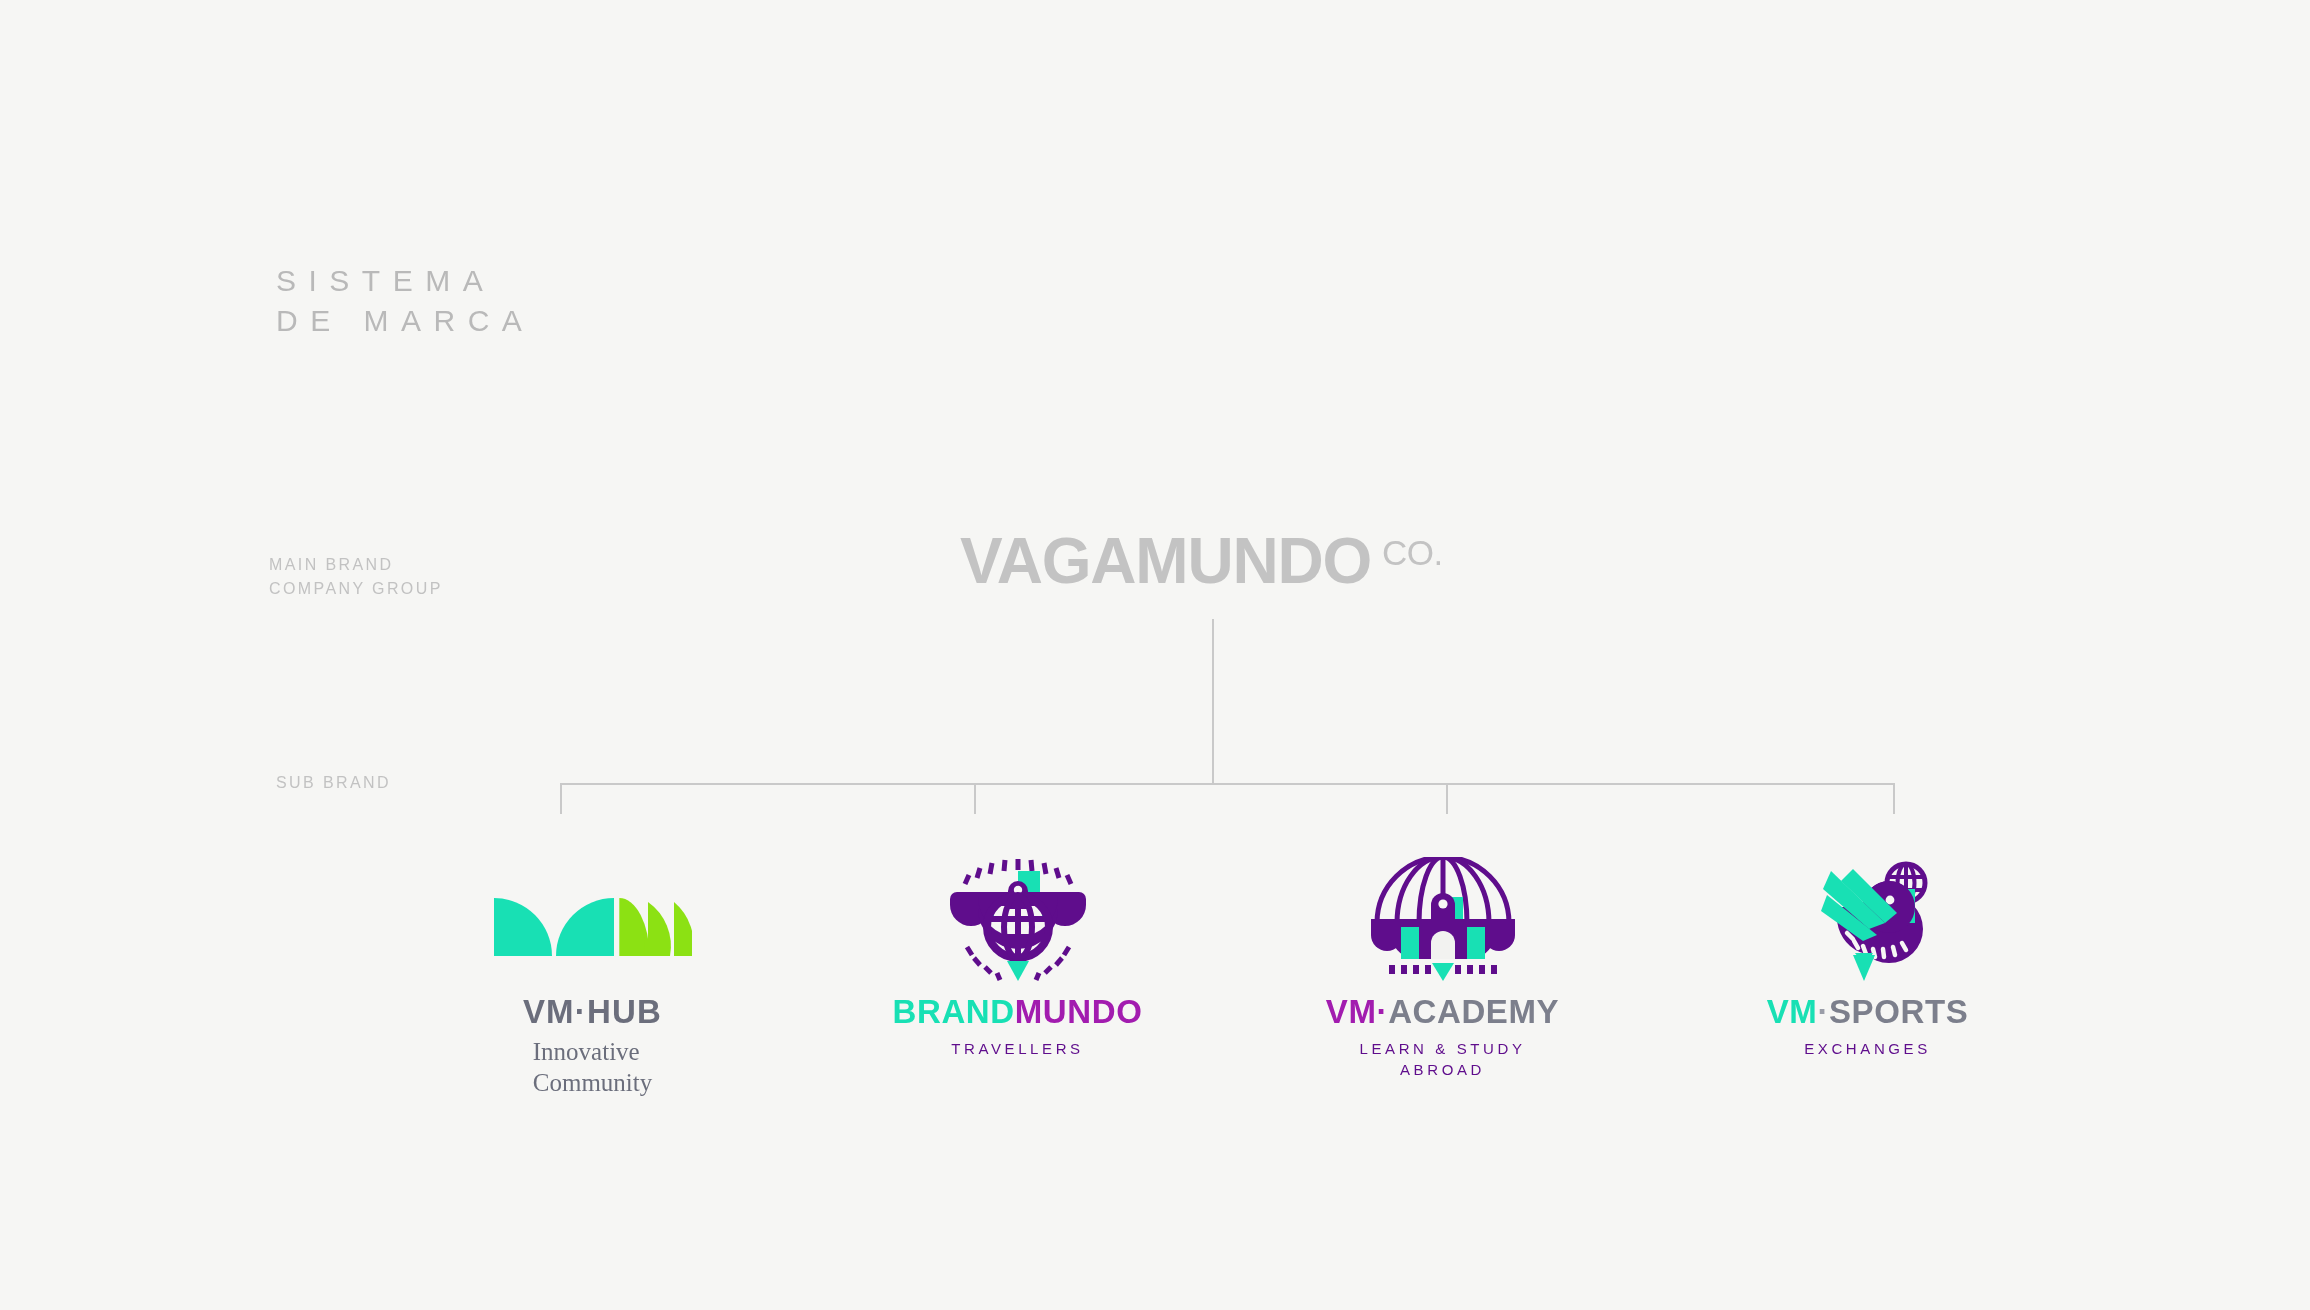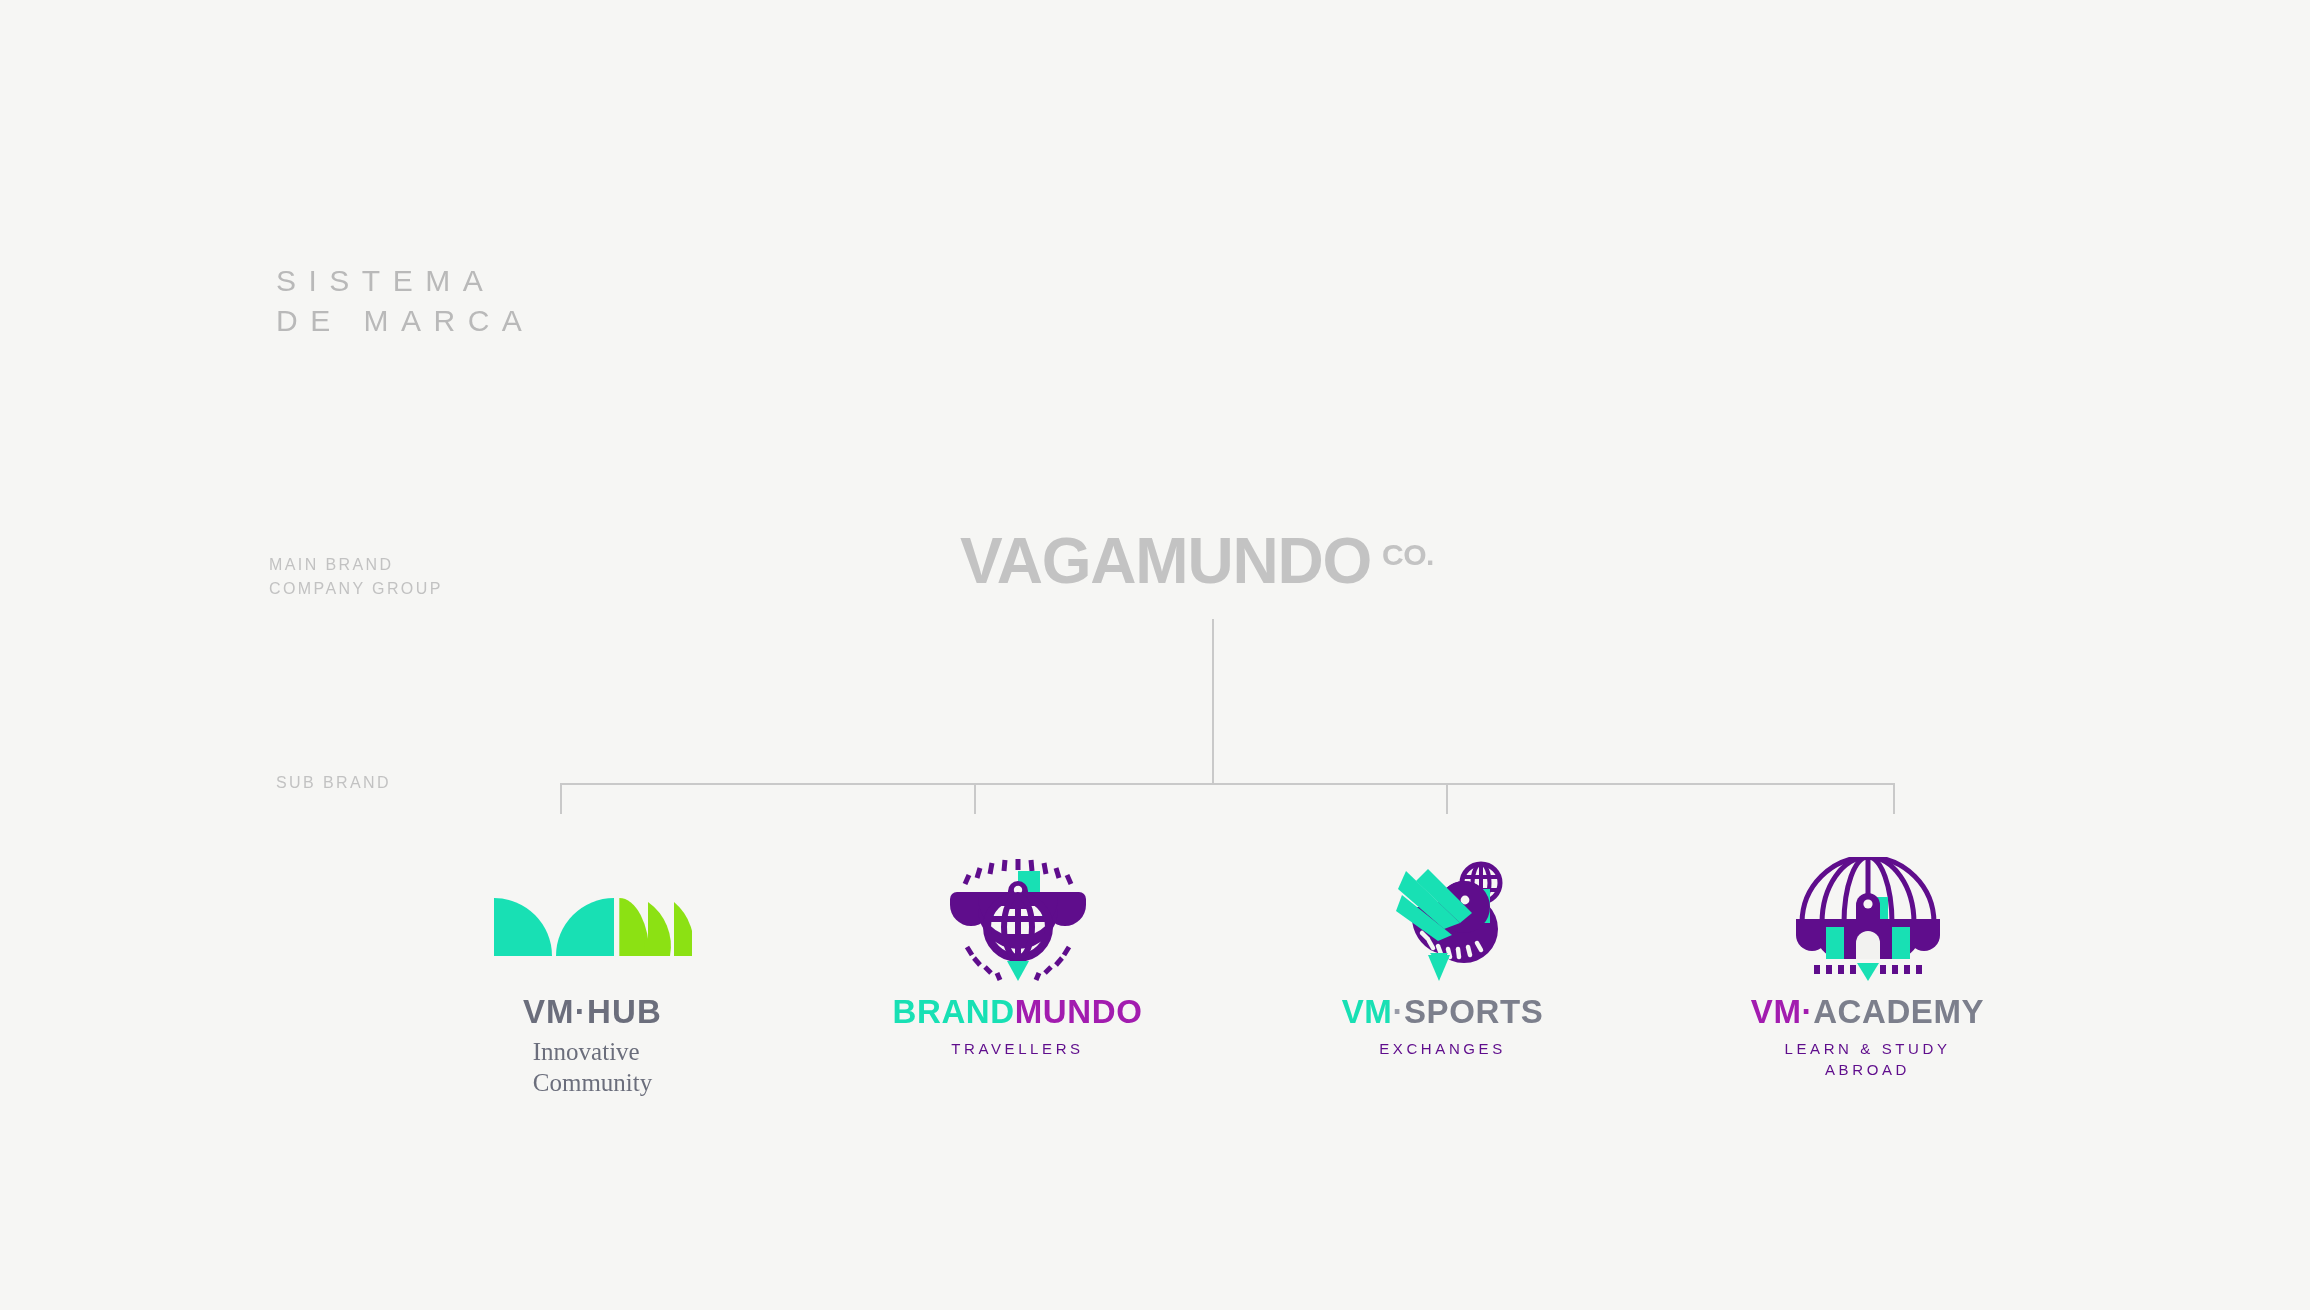--- a/index.html
+++ b/index.html
@@ -55,22 +55,22 @@
     align-items: baseline;
     color: #c3c3c3;
   }
   .main-brand .mb-name {
     font-size: 64px;
     font-weight: 700;
     letter-spacing: -1.2px;
     line-height: 1;
   }
   .main-brand .mb-suffix {
-    font-size: 30px;
-    font-weight: 700;
+    font-size: 35px;
+    font-weight: 400;
     letter-spacing: -0.6px;
     line-height: 1;
     margin-left: 11px;
     position: relative;
     top: -18px;
   }
 
   
   .connectors {
     position: absolute;
@@ -246,65 +246,20 @@
         </svg>
       </div>
       <div class="sb-wordmark">
         <span class="ink-teal">BRAND</span><span class="ink-purple">MUNDO</span>
       </div>
       <div class="sb-tagline tag-purple">TRAVELLERS</div>
     </div>
 
     <div class="subbrand">
       <div class="sb-mark">
-        <svg width="150" height="120" viewBox="0 0 150 120">
-
-          <circle cx="113" cy="22" r="19" fill="none" stroke="#5f0d8c" stroke-width="5"></circle>
-          <ellipse cx="113" cy="22" rx="8.5" ry="19" fill="none" stroke="#5f0d8c" stroke-width="4"></ellipse>
-          <line x1="113" y1="3" x2="113" y2="41" stroke="#5f0d8c" stroke-width="4"></line>
-          <line x1="95" y1="16" x2="131" y2="16" stroke="#5f0d8c" stroke-width="4"></line>
-          <line x1="95" y1="29" x2="131" y2="29" stroke="#5f0d8c" stroke-width="4"></line>
-
-          <path d="M96 34 A34 34 0 0 1 96 102 A34 34 0 0 1 62 68 A34 34 0 0 0 96 34 Z" fill="#5f0d8c"></path>
-          <circle cx="96" cy="46" r="26" fill="#5f0d8c"></circle>
-          <path d="M44 56 A38 38 0 0 0 108 84 L108 46 L44 46 Z" fill="#5f0d8c"></path>
-          <circle cx="97" cy="39" r="4.4" fill="#f6f6f4"></circle>
-
-          <path d="M108 28 L122 28 L122 62 L108 62 Z" fill="#18e0b4"></path>
-          <circle cx="96" cy="46" r="26" fill="#5f0d8c"></circle>
-          <circle cx="97" cy="39" r="4.4" fill="#f6f6f4"></circle>
-
-          <g fill="#18e0b4">
-            <path d="M38 10 L92 62 L76 68 L30 28 Z"></path>
-            <path d="M60 8 L104 52 L92 62 L48 20 Z"></path>
-            <path d="M34 34 L84 74 L70 80 L28 50 Z"></path>
-          </g>
-
-          <g stroke="#f6f6f4" stroke-width="4.5" stroke-linecap="round">
-            <line x1="54" y1="72" x2="60" y2="78"></line>
-            <line x1="61" y1="80" x2="65" y2="87"></line>
-            <line x1="70" y1="85" x2="73" y2="93"></line>
-            <line x1="80" y1="88" x2="82" y2="96"></line>
-            <line x1="90" y1="88" x2="91" y2="96"></line>
-            <line x1="100" y1="86" x2="102" y2="94"></line>
-            <line x1="109" y1="82" x2="113" y2="89"></line>
-          </g>
-
-          <path d="M60 94 L82 94 L71 120 Z" fill="#18e0b4"></path>
-          <path d="M62 92 L80 92 L71 104 Z" fill="#18e0b4"></path>
-        </svg>
-      </div>
-      <div class="sb-wordmark">
-        <span class="ink-teal">VM</span><span style="color:#9a9da8">·</span><span class="ink-gray">SPORTS</span>
-      </div>
-      <div class="sb-tagline tag-purple">EXCHANGES</div>
-    </div>
-
-    <div class="subbrand">
-      <div class="sb-mark">
         <svg width="160" height="124" viewBox="0 0 160 124">
 
           <g fill="none" stroke="#5f0d8c" stroke-width="5">
             <path d="M14 66 A66 66 0 0 1 146 66"></path>
             <path d="M34 66 A46 66 0 0 1 126 66"></path>
             <path d="M56 66 A24 66 0 0 1 104 66"></path>
             <line x1="80" y1="0" x2="80" y2="66"></line>
           </g>
 
           <rect x="80" y="40" width="20" height="24" fill="#18e0b4"></rect>
@@ -338,14 +293,59 @@
           <path d="M69 106 L91 106 L80 124 Z" fill="#18e0b4"></path>
         </svg>
       </div>
       <div class="sb-wordmark">
         <span class="ink-purple">VM·</span><span class="ink-gray">ACADEMY</span>
       </div>
       <div class="sb-tagline tag-purple">LEARN &amp; STUDY
 ABROAD</div>
     </div>
 
+    <div class="subbrand">
+      <div class="sb-mark">
+        <svg width="150" height="120" viewBox="0 0 150 120">
+
+          <circle cx="113" cy="22" r="19" fill="none" stroke="#5f0d8c" stroke-width="5"></circle>
+          <ellipse cx="113" cy="22" rx="8.5" ry="19" fill="none" stroke="#5f0d8c" stroke-width="4"></ellipse>
+          <line x1="113" y1="3" x2="113" y2="41" stroke="#5f0d8c" stroke-width="4"></line>
+          <line x1="95" y1="16" x2="131" y2="16" stroke="#5f0d8c" stroke-width="4"></line>
+          <line x1="95" y1="29" x2="131" y2="29" stroke="#5f0d8c" stroke-width="4"></line>
+
+          <path d="M96 34 A34 34 0 0 1 96 102 A34 34 0 0 1 62 68 A34 34 0 0 0 96 34 Z" fill="#5f0d8c"></path>
+          <circle cx="96" cy="46" r="26" fill="#5f0d8c"></circle>
+          <path d="M44 56 A38 38 0 0 0 108 84 L108 46 L44 46 Z" fill="#5f0d8c"></path>
+          <circle cx="97" cy="39" r="4.4" fill="#f6f6f4"></circle>
+
+          <path d="M108 28 L122 28 L122 62 L108 62 Z" fill="#18e0b4"></path>
+          <circle cx="96" cy="46" r="26" fill="#5f0d8c"></circle>
+          <circle cx="97" cy="39" r="4.4" fill="#f6f6f4"></circle>
+
+          <g fill="#18e0b4">
+            <path d="M38 10 L92 62 L76 68 L30 28 Z"></path>
+            <path d="M60 8 L104 52 L92 62 L48 20 Z"></path>
+            <path d="M34 34 L84 74 L70 80 L28 50 Z"></path>
+          </g>
+
+          <g stroke="#f6f6f4" stroke-width="4.5" stroke-linecap="round">
+            <line x1="54" y1="72" x2="60" y2="78"></line>
+            <line x1="61" y1="80" x2="65" y2="87"></line>
+            <line x1="70" y1="85" x2="73" y2="93"></line>
+            <line x1="80" y1="88" x2="82" y2="96"></line>
+            <line x1="90" y1="88" x2="91" y2="96"></line>
+            <line x1="100" y1="86" x2="102" y2="94"></line>
+            <line x1="109" y1="82" x2="113" y2="89"></line>
+          </g>
+
+          <path d="M60 94 L82 94 L71 120 Z" fill="#18e0b4"></path>
+          <path d="M62 92 L80 92 L71 104 Z" fill="#18e0b4"></path>
+        </svg>
+      </div>
+      <div class="sb-wordmark">
+        <span class="ink-teal">VM</span><span style="color:#9a9da8">·</span><span class="ink-gray">SPORTS</span>
+      </div>
+      <div class="sb-tagline tag-purple">EXCHANGES</div>
+    </div>
+
   </div>
 </div>
 
 </body></html>

